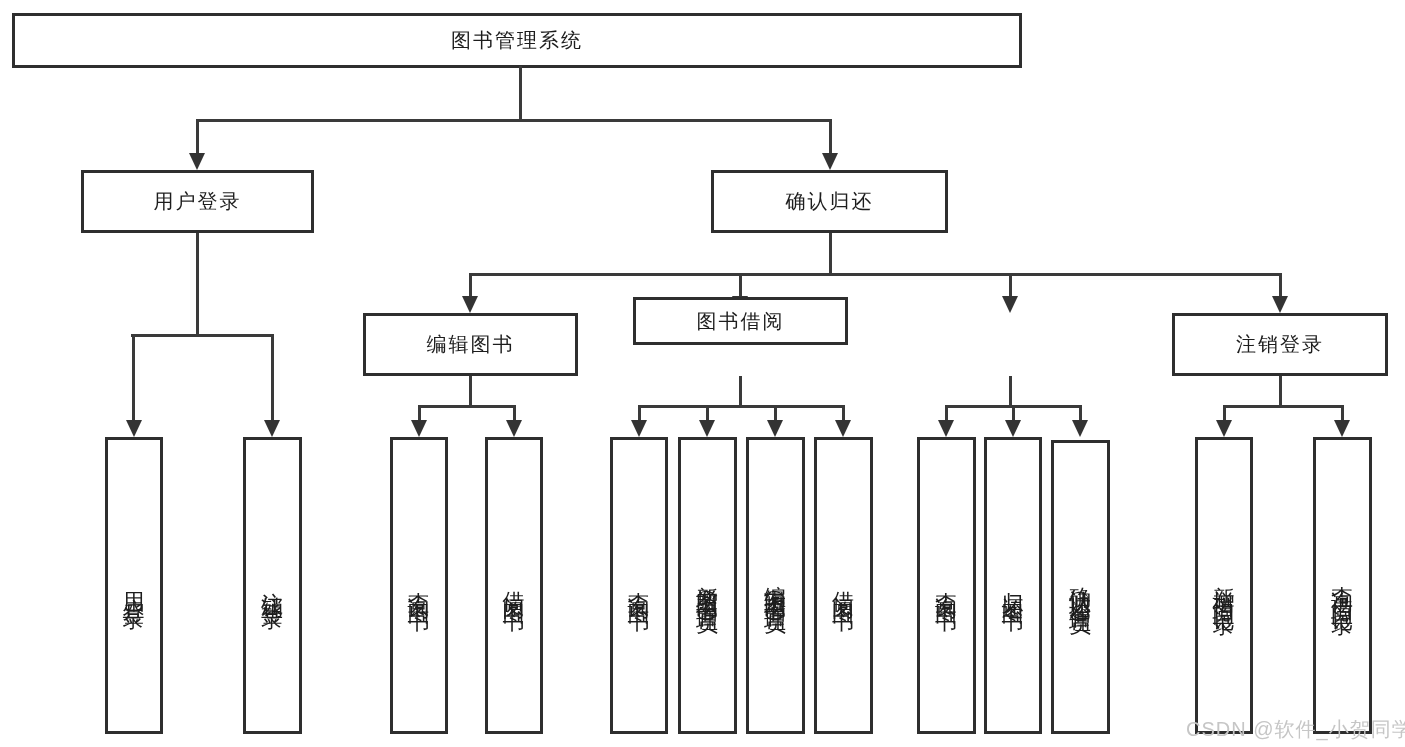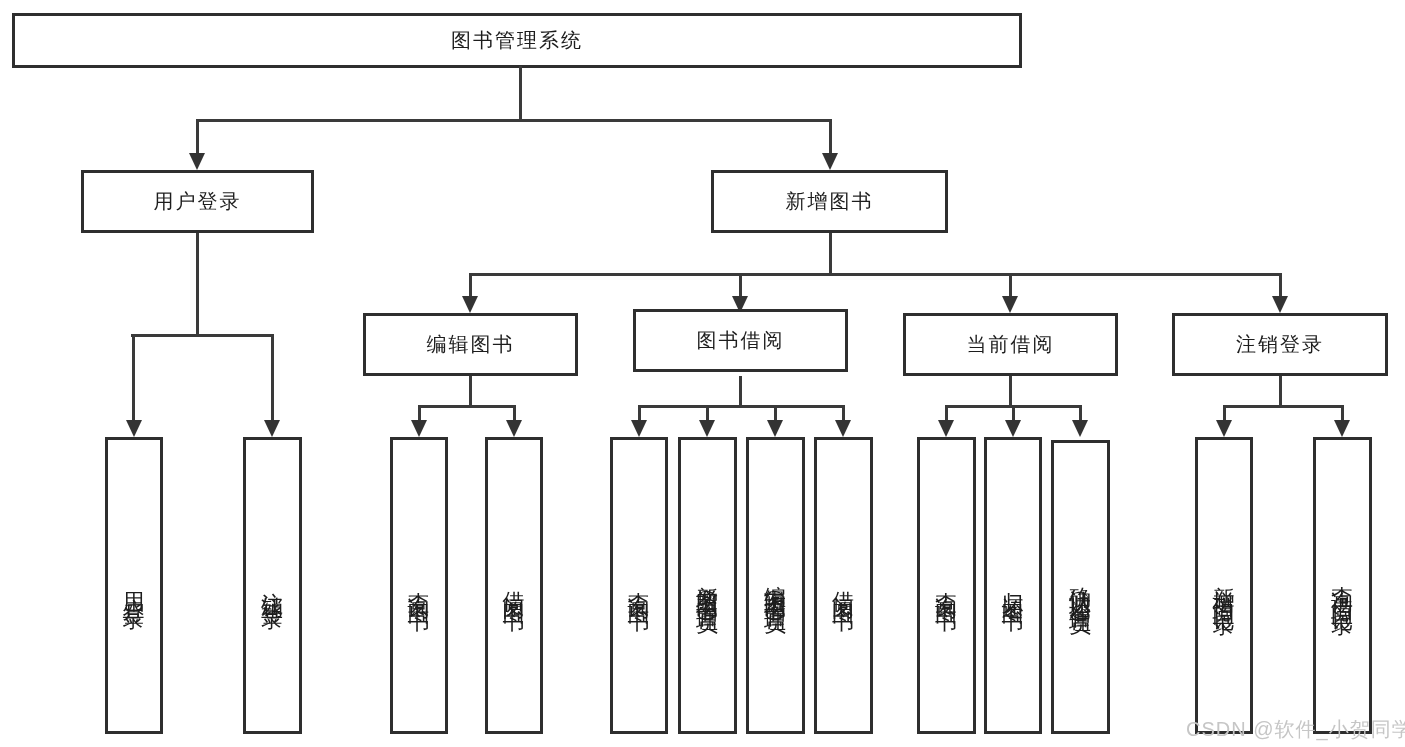--- a/index.html
+++ b/index.html
@@ -31,21 +31,21 @@
   <div class="hline" style="left:196px;top:119px;width:636px"></div>
   <div class="vline" style="left:196px;top:119px;height:36px"></div>
   <div class="arrow" style="left:189px;top:153px"></div>
   <div class="vline" style="left:829px;top:119px;height:36px"></div>
   <div class="arrow" style="left:822px;top:153px"></div>
 
   <div class="box" style="left:81px;top:170px;width:233px;height:63px">
     <span class="hlabel">用户登录</span>
   </div>
   <div class="box" style="left:711px;top:170px;width:237px;height:63px">
-    <span class="hlabel">新增图书</span>
+    <span class="hlabel">确认归还</span>
   </div>
 
   <div class="vline" style="left:196px;top:233px;height:103px"></div>
   <div class="hline" style="left:131px;top:334px;width:143px"></div>
   <div class="vline" style="left:132px;top:334px;height:88px"></div>
   <div class="arrow" style="left:126px;top:420px"></div>
   <div class="vline" style="left:271px;top:334px;height:88px"></div>
   <div class="arrow" style="left:264px;top:420px"></div>
 
   <div class="vline" style="left:829px;top:233px;height:43px"></div>
@@ -55,25 +55,22 @@
   <div class="vline" style="left:739px;top:273px;height:26px"></div>
   <div class="arrow" style="left:732px;top:296px"></div>
   <div class="vline" style="left:1009px;top:273px;height:26px"></div>
   <div class="arrow" style="left:1002px;top:296px"></div>
   <div class="vline" style="left:1279px;top:273px;height:26px"></div>
   <div class="arrow" style="left:1272px;top:296px"></div>
 
   <div class="box" style="left:363px;top:313px;width:215px;height:63px">
     <span class="hlabel">编辑图书</span>
   </div>
-  <div class="box" style="left:633px;top:309px;width:215px;height:63px">
+  <div class="box" style="left:633px;top:297px;width:215px;height:48px">
     <span class="hlabel">图书借阅</span>
-  </div>
-  <div class="box" style="left:903px;top:313px;width:215px;height:63px">
-    <span class="hlabel">当前借阅</span>
   </div>
   <div class="box" style="left:1172px;top:313px;width:216px;height:63px">
     <span class="hlabel">注销登录</span>
   </div>
 
   <div class="vline" style="left:469px;top:376px;height:31px"></div>
   <div class="hline" style="left:418px;top:405px;width:98px"></div>
   <div class="vline" style="left:418px;top:405px;height:17px"></div>
   <div class="arrow" style="left:411px;top:420px"></div>
   <div class="vline" style="left:513px;top:405px;height:17px"></div>

